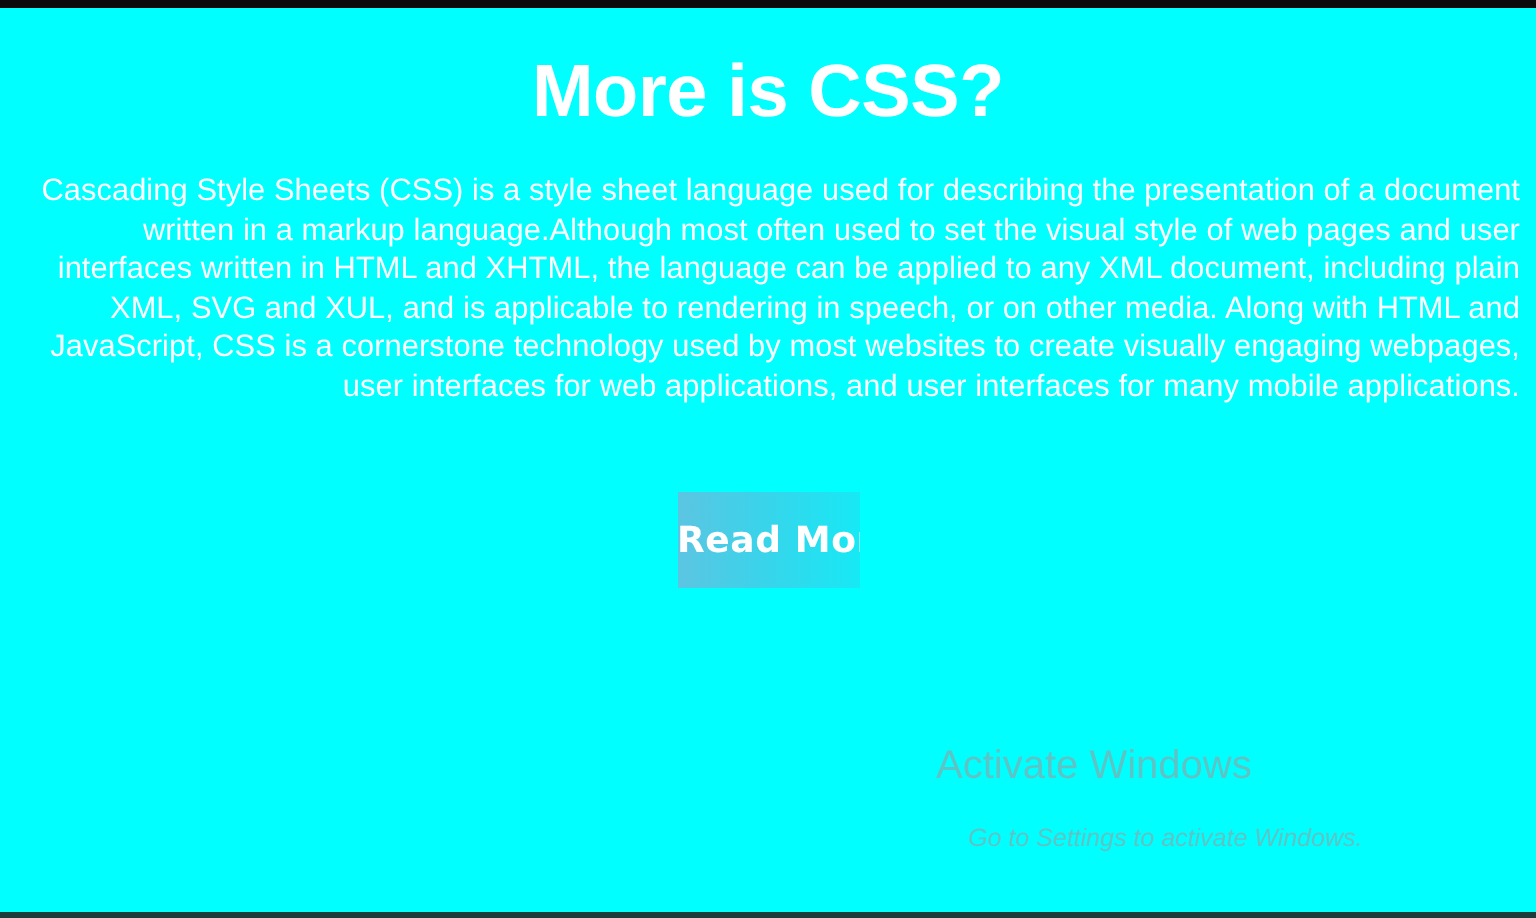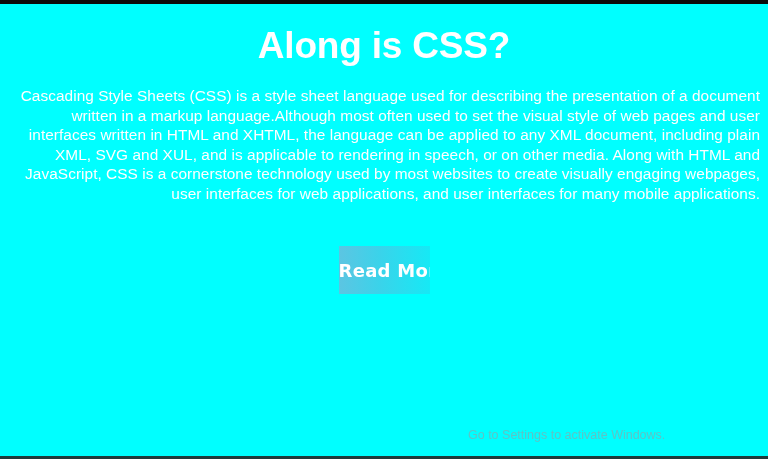--- a/index.html
+++ b/index.html
@@ -119,42 +119,44 @@
     margin: 0;
     white-space: nowrap;
   }
   .watermark-subtitle {
     color: #6fb9bb;
     font-family: "Liberation Sans", sans-serif;
     font-size: 12.5px;
     font-weight: 400;
     line-height: 16px;
     opacity: 0.85;
-    margin: 0;
+    margin: 16px;
     white-space: nowrap;
+    font-style: italic;
   }
 </style>
 </head>
 <body>
 
 <div class="page">
 
   <div class="edge-bar-top"></div>
 
   <div class="content">
 
-    <h1 class="page-title">Along is CSS?</h1>
+    <h1 class="page-title">More is CSS?</h1>
 
     <p class="intro-paragraph">Cascading Style Sheets (CSS) is a style sheet language used for describing the presentation of a document written in a markup language.Although most often used to set the visual style of web pages and user interfaces written in HTML and XHTML, the language can be applied to any XML document, including plain XML, SVG and XUL, and is applicable to rendering in speech, or on other media. Along with HTML and JavaScript, CSS is a cornerstone technology used by most websites to create visually engaging webpages, user interfaces for web applications, and user interfaces for many mobile applications.</p>
 
     <div class="cta-wrap">
       <button class="read-more-button">Read More</button>
     </div>
 
     <div class="watermark">
+      <div class="watermark-title">Activate Windows</div>
       <div class="watermark-subtitle">Go to Settings to activate Windows.</div>
     </div>
 
   </div>
 
   <div class="edge-bar-bottom"></div>
 
 </div>
 
 </body></html>

